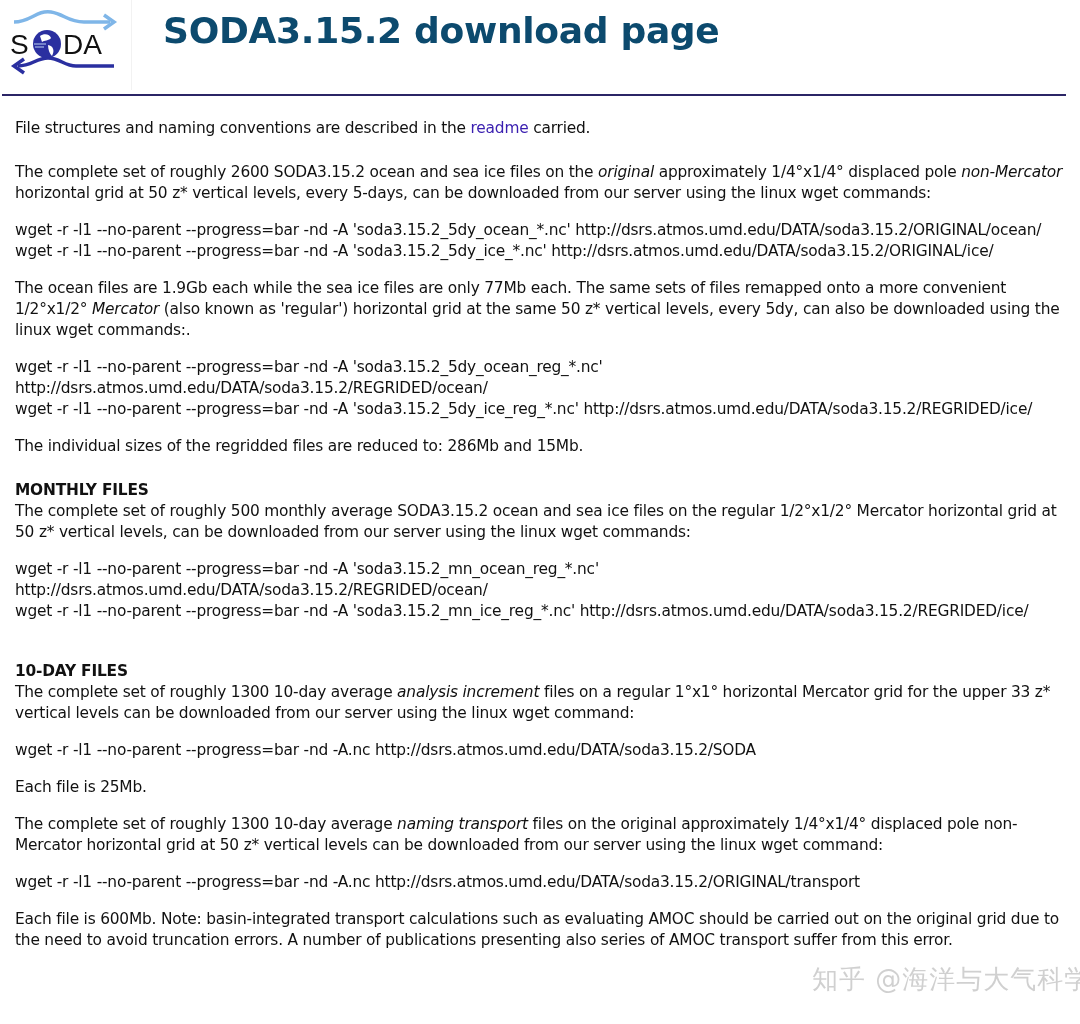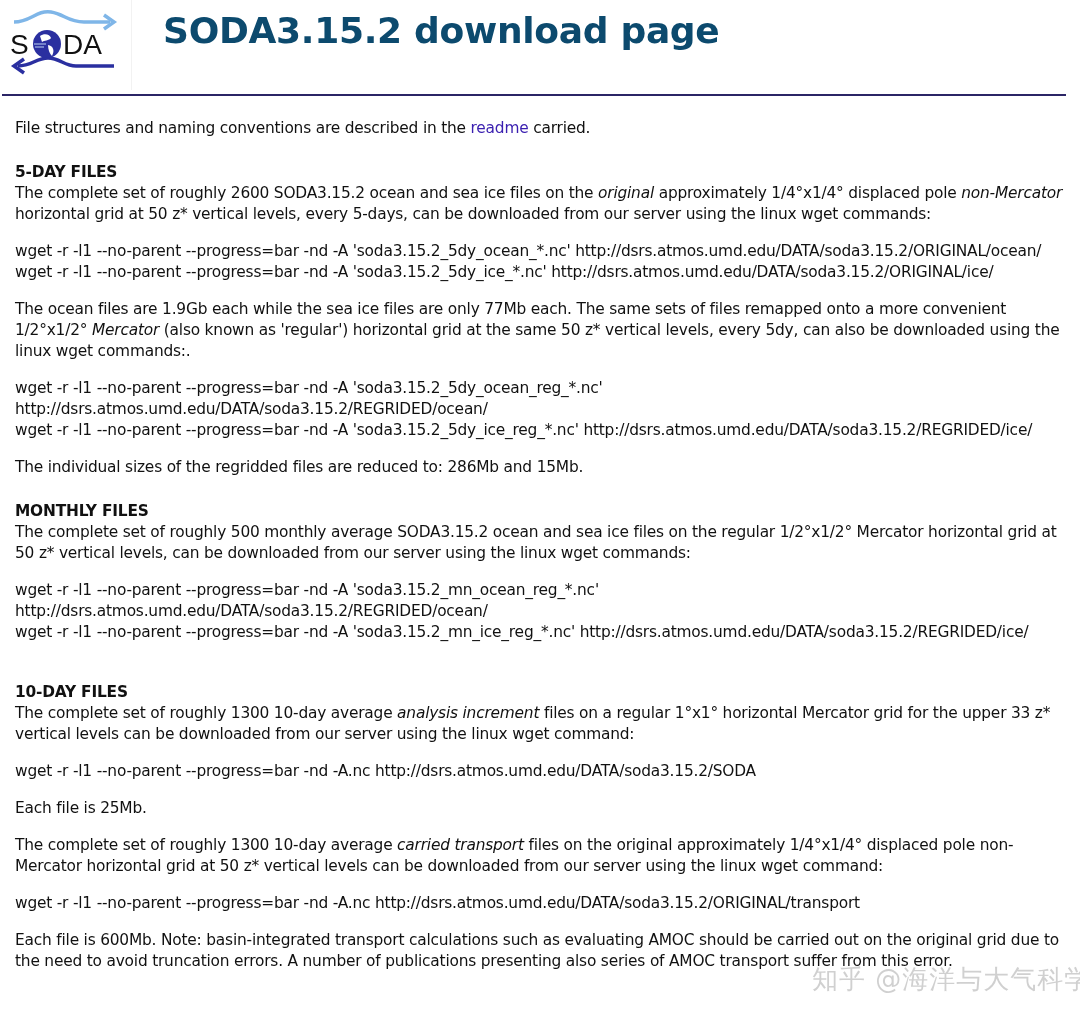--- a/index.html
+++ b/index.html
@@ -59,21 +59,20 @@
   <div class="rule"></div>
 </div>
 
 <div class="content">
 
   <p><span>File structures and naming conventions are described in the </span><a class="readme-link">readme</a><span> carried.</span></p>
 
   <div class="gap-m"></div>
 
   <section>
-    <h2 class="section-heading">5-DAY FILES</h2>
     <p><span>The complete set of roughly 2600 SODA3.15.2 ocean and sea ice files on the </span><em>original</em><span> approximately 1/4°x1/4° displaced pole </span><em>non-Mercator</em><span> horizontal grid at 50 z* vertical levels, every 5-days, can be downloaded from our server using the linux wget commands:</span></p>
     <div class="gap-s"></div>
     <p class="cmd">wget -r -l1 --no-parent --progress=bar -nd -A 'soda3.15.2_5dy_ocean_*.nc' http://dsrs.atmos.umd.edu/DATA/soda3.15.2/ORIGINAL/ocean/</p>
     <p class="cmd">wget -r -l1 --no-parent --progress=bar -nd -A 'soda3.15.2_5dy_ice_*.nc' http://dsrs.atmos.umd.edu/DATA/soda3.15.2/ORIGINAL/ice/</p>
     <div class="gap-s"></div>
     <p><span>The ocean files are 1.9Gb each while the sea ice files are only 77Mb each. The same sets of files remapped onto a more convenient 1/2°x1/2° </span><em>Mercator</em><span> (also known as 'regular') horizontal grid at the same 50 z* vertical levels, every 5dy, can also be downloaded using the linux wget commands:.</span></p>
     <div class="gap-s"></div>
     <p class="cmd">wget -r -l1 --no-parent --progress=bar -nd -A 'soda3.15.2_5dy_ocean_reg_*.nc'</p>
     <p class="cmd">http://dsrs.atmos.umd.edu/DATA/soda3.15.2/REGRIDED/ocean/</p>
     <p class="cmd">wget -r -l1 --no-parent --progress=bar -nd -A 'soda3.15.2_5dy_ice_reg_*.nc' http://dsrs.atmos.umd.edu/DATA/soda3.15.2/REGRIDED/ice/</p>
@@ -96,21 +95,21 @@
   <div class="gap-m"></div>
 
   <section>
     <h2 class="section-heading">10-DAY FILES</h2>
     <p><span>The complete set of roughly 1300 10-day average </span><em>analysis increment</em><span> files on a regular 1°x1° horizontal Mercator grid for the upper 33 z* vertical levels can be downloaded from our server using the linux wget command:</span></p>
     <div class="gap-s"></div>
     <p class="cmd">wget -r -l1 --no-parent --progress=bar -nd -A.nc http://dsrs.atmos.umd.edu/DATA/soda3.15.2/SODA</p>
     <div class="gap-s"></div>
     <p>Each file is 25Mb.</p>
     <div class="gap-s"></div>
-    <p><span>The complete set of roughly 1300 10-day average </span><em>carried transport</em><span> files on the original approximately 1/4°x1/4° displaced pole non-Mercator horizontal grid at 50 z* vertical levels can be downloaded from our server using the linux wget command:</span></p>
+    <p><span>The complete set of roughly 1300 10-day average </span><em>naming transport</em><span> files on the original approximately 1/4°x1/4° displaced pole non-Mercator horizontal grid at 50 z* vertical levels can be downloaded from our server using the linux wget command:</span></p>
     <div class="gap-s"></div>
     <p class="cmd">wget -r -l1 --no-parent --progress=bar -nd -A.nc http://dsrs.atmos.umd.edu/DATA/soda3.15.2/ORIGINAL/transport</p>
     <div class="gap-s"></div>
     <p>Each file is 600Mb. Note: basin-integrated transport calculations such as evaluating AMOC should be carried out on the original grid due to the need to avoid truncation errors. A number of publications presenting also series of AMOC transport suffer from this error.</p>
   </section>
 </div>
 
 <div class="watermark">知乎 @海洋与大气科学</div>
 
 </body></html>

